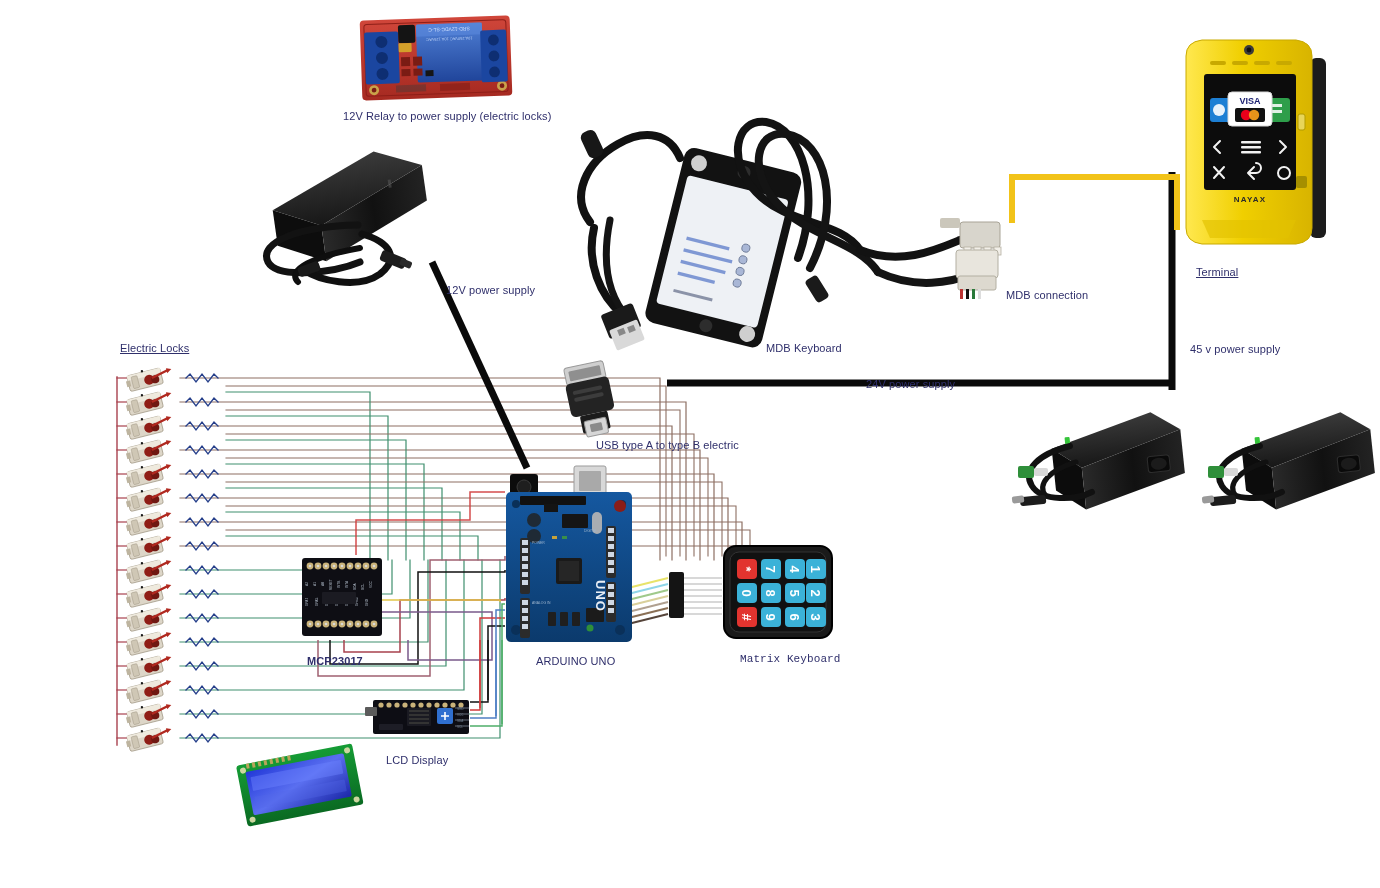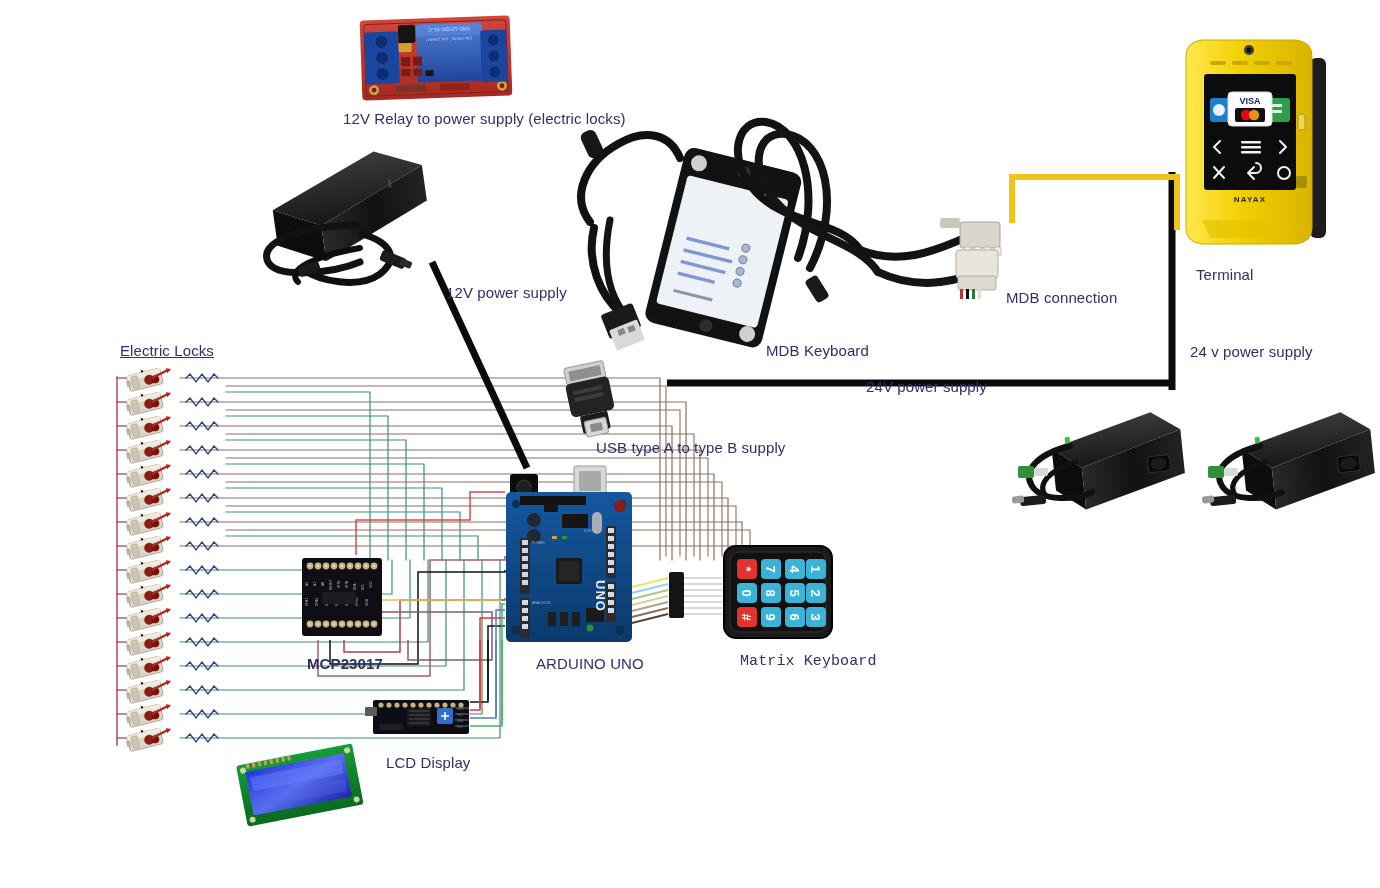--- a/index.html
+++ b/index.html
@@ -1,20 +1,20 @@
 <!DOCTYPE html>
 <html><head>
 <meta charset="utf-8">
 <title>Vending Machine Wiring Diagram</title>
 <style>
   html,body{margin:0;padding:0;background:#fff;}
   body{width:1380px;height:888px;position:relative;overflow:hidden;
        font-family:"Liberation Sans","DejaVu Sans",sans-serif;}
   #canvas{position:absolute;left:0;top:0;width:1380px;height:888px;}
-  .lbl{position:absolute;color:#2f2f6b;font-size:15px;white-space:nowrap;
+  .lbl{position:absolute;color:#2f2f6b;font-size:11px;white-space:nowrap;
        letter-spacing:.1px;font-family:"Liberation Sans","DejaVu Sans",sans-serif;}
   .node{position:absolute;}
   svg{display:block;overflow:visible;}
   .wiresvg{position:absolute;left:0;top:0;width:1380px;height:888px;pointer-events:none;}
 </style>
 </head>
 <body>
 
 <div id="canvas">
 
@@ -876,20 +876,20 @@
       </svg>
   </div>
 
   <div class="lbl" style="left:343px;top:110px;">12V Relay to power supply (electric locks)</div>
   <div class="lbl" style="left:446px;top:284px;">12V power supply</div>
   <div class="lbl" style="left:120px;top:342px;text-decoration:underline;">Electric Locks</div>
   <div class="lbl" style="left:307px;top:655px;font-weight:bold;">MCP23017</div>
   <div class="lbl" style="left:536px;top:655px;">ARDUINO UNO</div>
   <div class="lbl" style="left:386px;top:754px;">LCD Display</div>
   <div class="lbl" style="left:740px;top:653px;font-family:Liberation Mono, monospace;">Matrix Keyboard</div>
-  <div class="lbl" style="left:596px;top:439px;">USB type A to type B supply</div>
+  <div class="lbl" style="left:596px;top:439px;">USB type A to type B electric</div>
   <div class="lbl" style="left:766px;top:342px;">MDB Keyboard</div>
   <div class="lbl" style="left:1006px;top:267px;margin-top:22px;">MDB connection</div>
   <div class="lbl" style="left:866px;top:378px;">24V power supply</div>
-  <div class="lbl" style="left:1196px;top:266px;">Terminal</div>
-  <div class="lbl" style="left:1190px;top:343px;">24 v power supply</div>
+  <div class="lbl" style="left:1196px;top:266px;text-decoration:underline;">Terminal</div>
+  <div class="lbl" style="left:1190px;top:343px;">45 v power supply</div>
 
 </div>
 
 </body></html>

